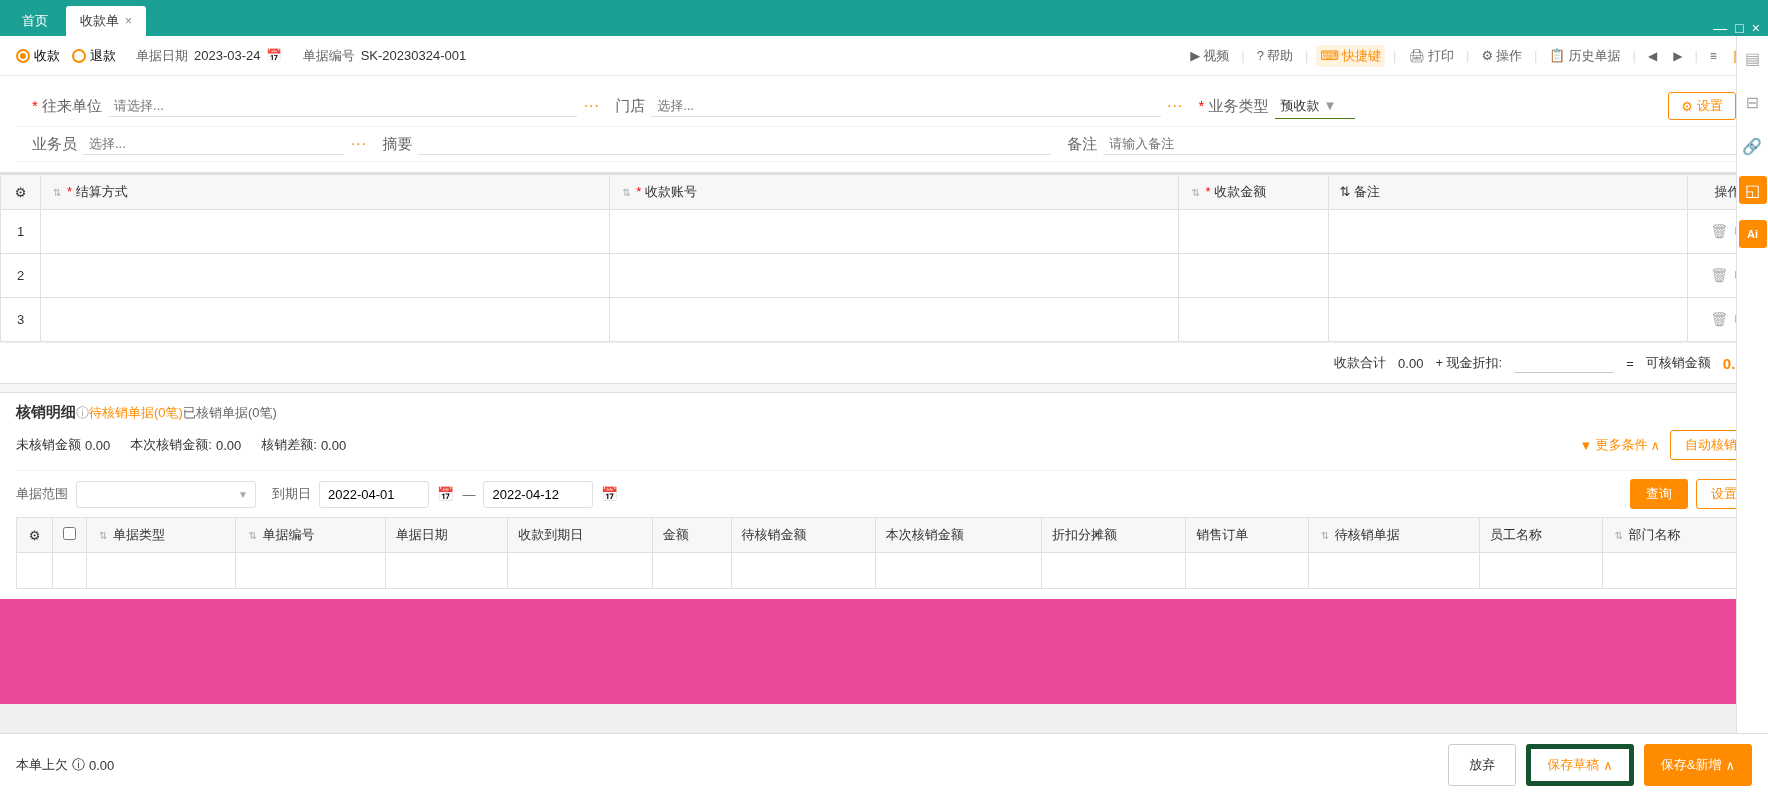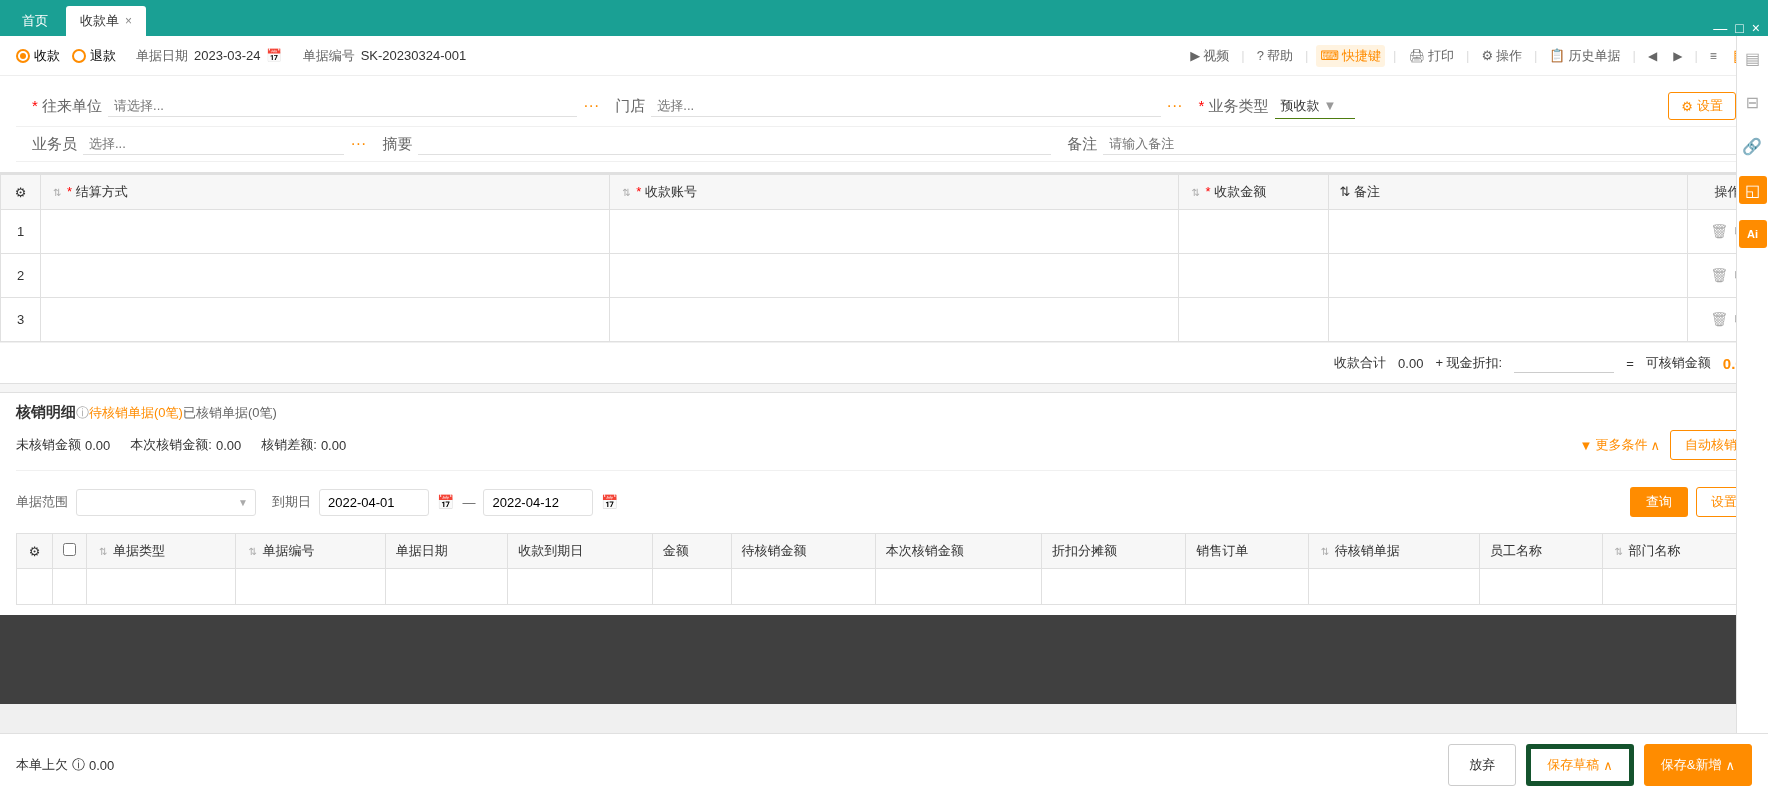--- a/index.html
+++ b/index.html
@@ -41,21 +41,21 @@
       gap: 8px;
     }
     .tab-bar-right span {
       color: #fff;
       cursor: pointer;
       font-size: 14px;
     }
 
     
     .main-content {
-      background: #404040;
+      background: #ec4899;
       height: 668px;
       overflow-y: auto;
       position: relative;
     }
 
     
     .form-section {
       background: #fff;
       padding: 10px 16px;
       border-bottom: 1px solid #e0e0e0;
@@ -316,21 +316,21 @@
       border-radius: 3px;
       cursor: pointer;
       font-size: 13px;
     }
 
     
     .filter-row {
       display: flex;
       align-items: center;
       gap: 16px;
-      padding: 16px 0;
+      padding: 8px 0;
       border-top: 1px solid #f0f0f0;
     }
     .filter-group {
       display: flex;
       align-items: center;
       gap: 8px;
     }
     .filter-label { color: #666; font-size: 13px; }
     .filter-select {
       border: 1px solid #e0e0e0;

